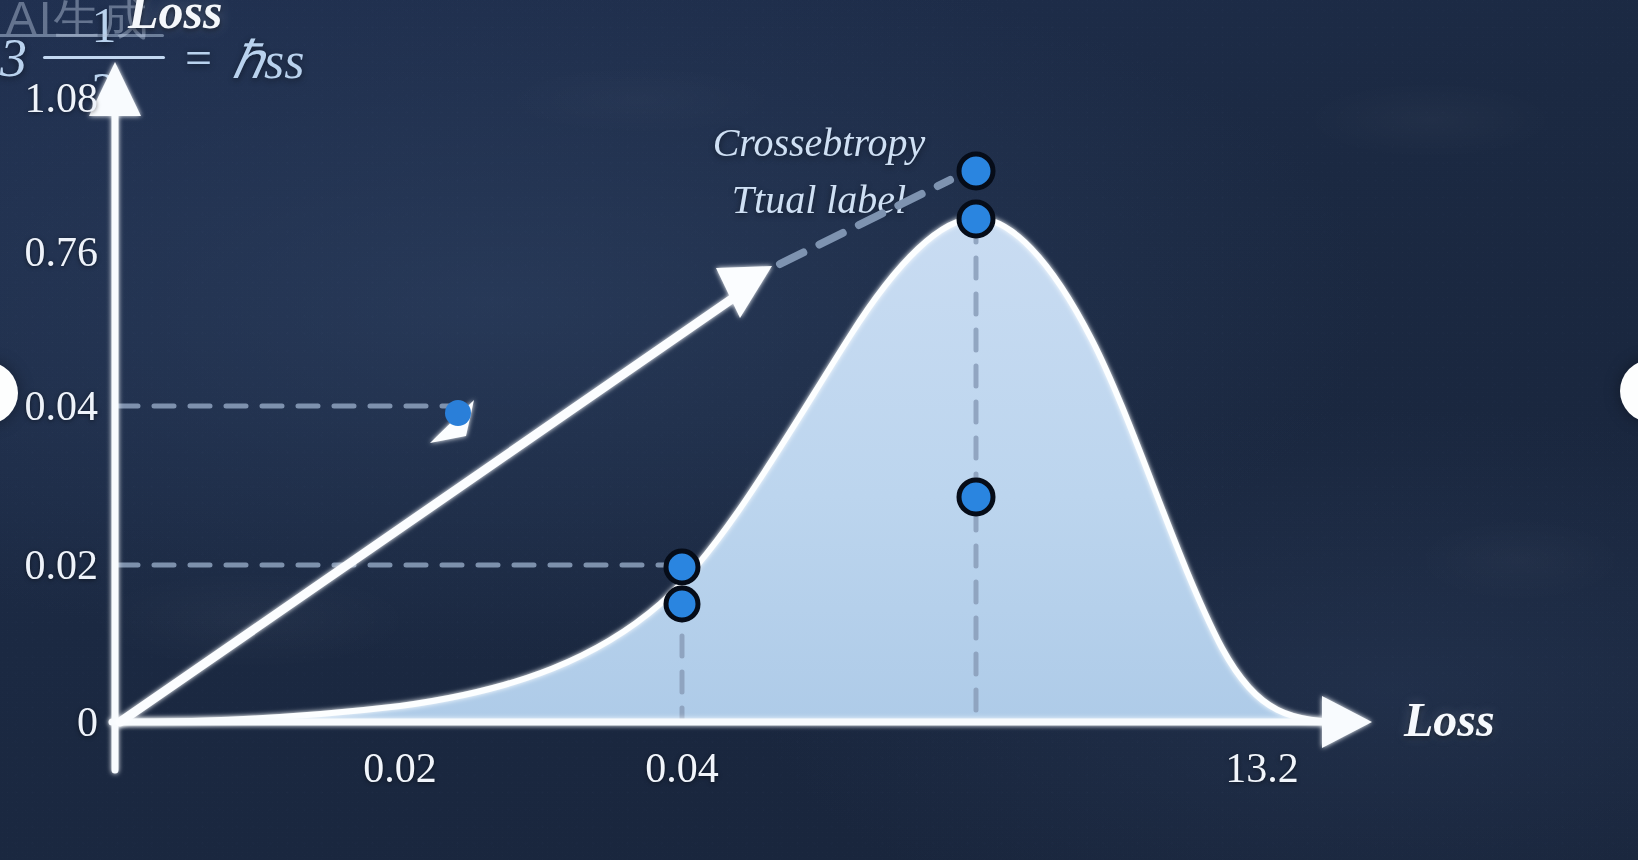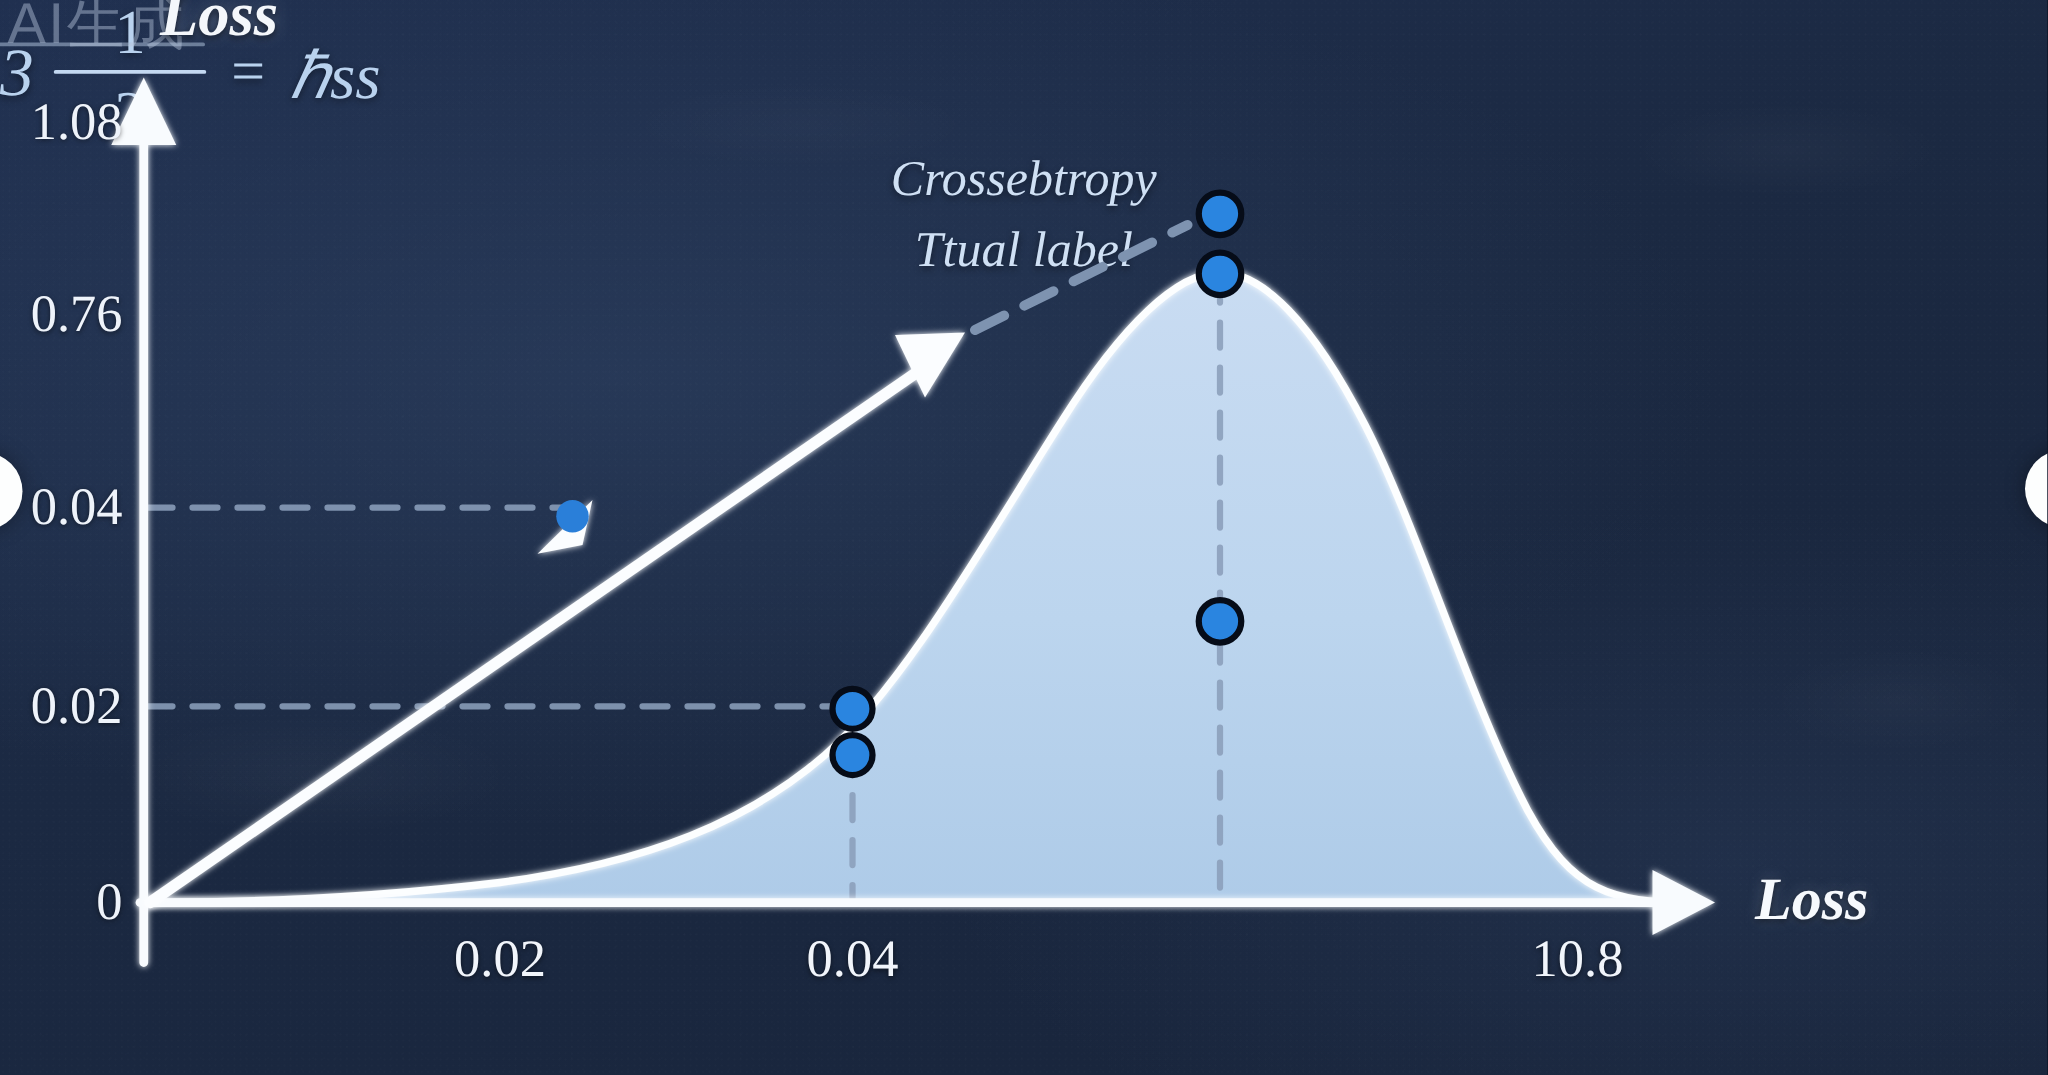--- a/index.html
+++ b/index.html
@@ -239,21 +239,21 @@
   <div class="txt" id="chart-title">Loss</div>
 
   <div class="txt ytick" style="left:-12px; top:74px; width:110px;">1.08</div>
   <div class="txt ytick" style="left:-12px; top:228px; width:110px;">0.76</div>
   <div class="txt ytick" style="left:-12px; top:382px; width:110px;">0.04</div>
   <div class="txt ytick" style="left:-12px; top:541px; width:110px;">0.02</div>
   <div class="txt ytick" style="left:-12px; top:698px; width:110px;">0</div>
 
   <div class="txt xtick" style="left:320px; top:744px; width:160px;">0.02</div>
   <div class="txt xtick" style="left:602px; top:744px; width:160px;">0.04</div>
-  <div class="txt xtick" style="left:1182px; top:744px; width:160px;">10.8</div>
+  <div class="txt xtick" style="left:1182px; top:744px; width:160px;">13.2</div>
 
   <div class="txt" id="xaxis-title">Loss</div>
 
   <div id="formula">
     <span class="coef">3</span>
     <span class="frac">
       <span class="num">1</span>
       <span class="bar"></span>
       <span class="den">2</span>
     </span>

